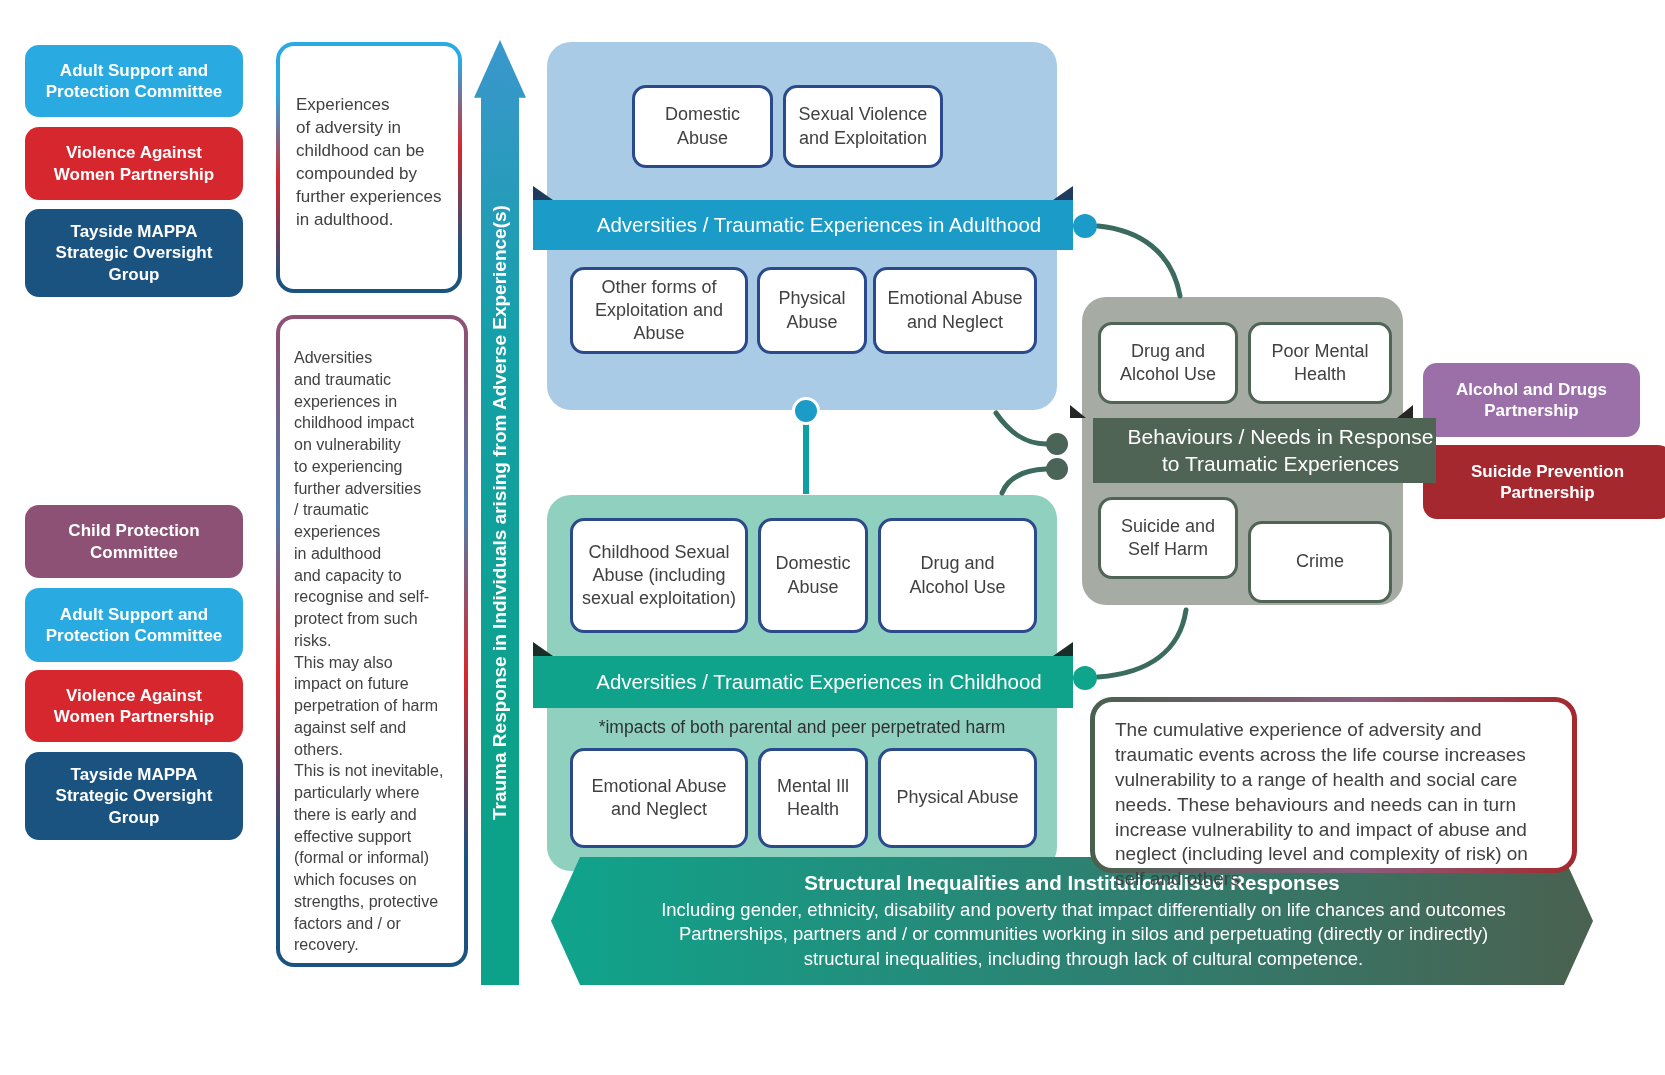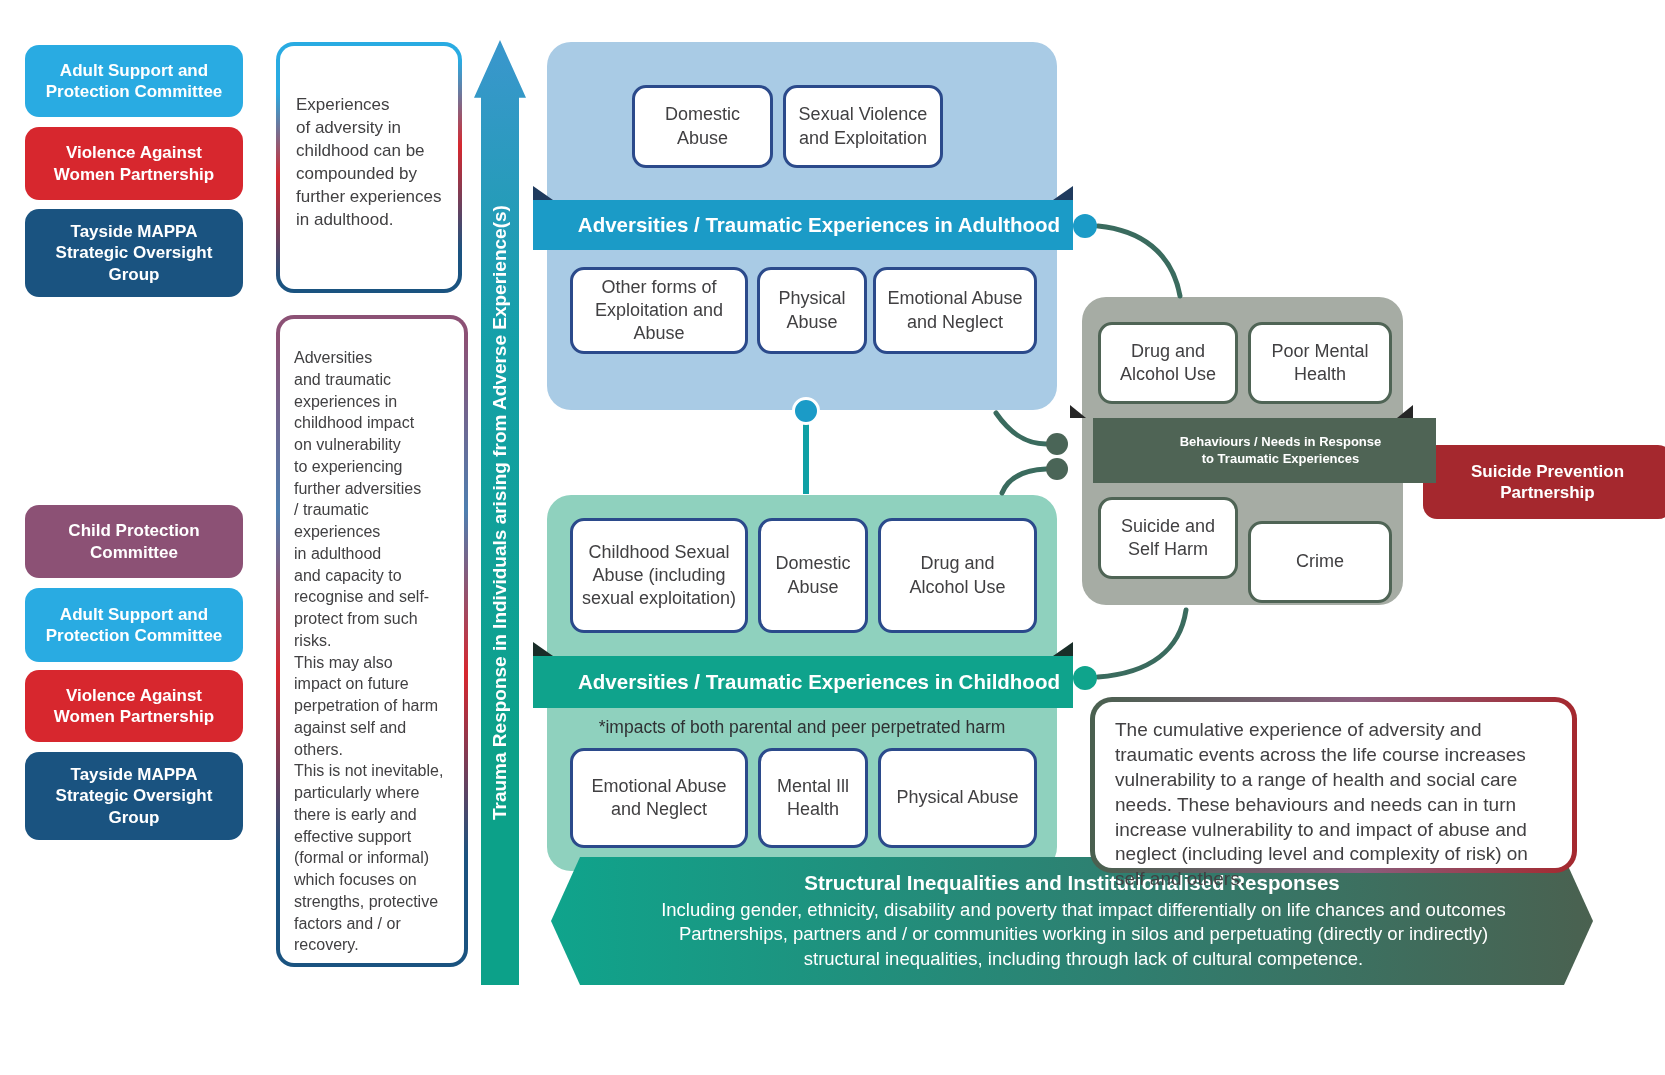--- a/index.html
+++ b/index.html
@@ -24,25 +24,25 @@
          linear-gradient(to bottom,#8C5175 4%,#4E7FB0 30%,#D7272E 55%,#1A5380 83%) border-box;
          font-size:16px;line-height:1.36;padding:28px 4px 0 14px;}
   .note3{background:linear-gradient(#fff,#fff) padding-box,
          linear-gradient(to right,#49604F,#8A5E7E 55%,#A5282E) border-box;
          font-size:19px;line-height:1.31;padding:16px 20px;border-width:5px;border-radius:22px;}
   .panel{position:absolute;border-radius:24px;z-index:1;}
   .wbox{position:absolute;background:#fff;border:3px solid #2B4A8B;border-radius:14px;
         display:flex;align-items:center;justify-content:center;text-align:center;
         color:#414042;font-size:18px;line-height:1.28;box-sizing:border-box;padding:4px 8px;}
   .wbox.green-border{border-color:#4F6455;}
-  .bar{position:absolute;color:#fff;font-weight:700;display:flex;align-items:center;
+  .bar{position:absolute;color:#fff;font-weight:400;display:flex;align-items:center;
        justify-content:center;text-align:center;box-sizing:border-box;z-index:2;padding-left:32px;}
   .bar-blue{background:#1B9BC7;font-size:20.5px;}
   .bar-green{background:#0FA38C;font-size:20.5px;}
-  .bar-dark{background:#4F6455;font-size:13px;line-height:1.25;}
+  .bar-dark{background:#4F6455;font-size:21px;line-height:1.25;}
   .panel-note{position:absolute;width:100%;text-align:center;color:#2F3033;font-size:17.5px;}
   .arrow{position:absolute;left:474px;top:40px;width:52px;height:945px;z-index:1;
          background:linear-gradient(to bottom,#3897CB 2%,#14A0A8 32%,#0CA189 75%);
          clip-path:polygon(50% 0%,100% 6.1%,86.5% 6.1%,86.5% 100%,13.5% 100%,13.5% 6.1%,0% 6.1%);}
   .arrow-label{position:absolute;inset:0;display:flex;align-items:center;justify-content:center;
          writing-mode:vertical-rl;transform:rotate(180deg);color:#fff;font-weight:700;font-size:19px;}
   .banner{position:absolute;left:551px;top:857px;width:1042px;height:128px;z-index:1;
          background:linear-gradient(to right,#0FA48C,#2F7F70 55%,#4A6150);
          clip-path:polygon(29px 0,1013px 0,100% 50%,1013px 100%,29px 100%,0 50%);
          display:flex;flex-direction:column;align-items:center;justify-content:center;
@@ -127,20 +127,21 @@
 
   <div class="panel" style="left:1082px;top:297px;width:321px;height:308px;background:#A6ACA4;">
     <div class="wbox green-border" style="left:16px;top:25px;width:140px;height:82px;">Drug and Alcohol Use</div>
     <div class="wbox green-border" style="left:166px;top:25px;width:144px;height:82px;">Poor Mental Health</div>
     <div class="wbox green-border" style="left:16px;top:200px;width:140px;height:82px;">Suicide and Self Harm</div>
     <div class="wbox green-border" style="left:166px;top:200px;width:144px;height:82px;margin-top:24px;">Crime</div>
   </div>
   <div class="bar bar-dark preline" style="left:1070px;top:418px;width:343px;height:65px;">Behaviours / Needs in Response
 to Traumatic Experiences</div>
 
+  <div class="pill bg-purple" style="left:1423px;top:363px;width:217px;height:74px;">Alcohol and Drugs Partnership</div>
   <div class="pill bg-darkred" style="left:1423px;top:445px;width:249px;height:74px;">Suicide Prevention Partnership</div>
 
   <div class="note note3" style="left:1090px;top:697px;width:487px;height:176px;">The cumulative experience of adversity and traumatic events across the life course increases vulnerability to a range of health and social care needs. These behaviours and needs can in turn increase vulnerability to and impact of abuse and neglect (including level and complexity of risk) on self and others.</div>
 
   <div class="banner">
     <div class="banner-title">Structural Inequalities and Institutionalised Responses</div>
     <div class="banner-lines preline">Including gender, ethnicity, disability and poverty that impact differentially on life chances and outcomes
 Partnerships, partners and / or communities working in silos and perpetuating (directly or indirectly)
 structural inequalities, including through lack of cultural competence.</div>
   </div>

